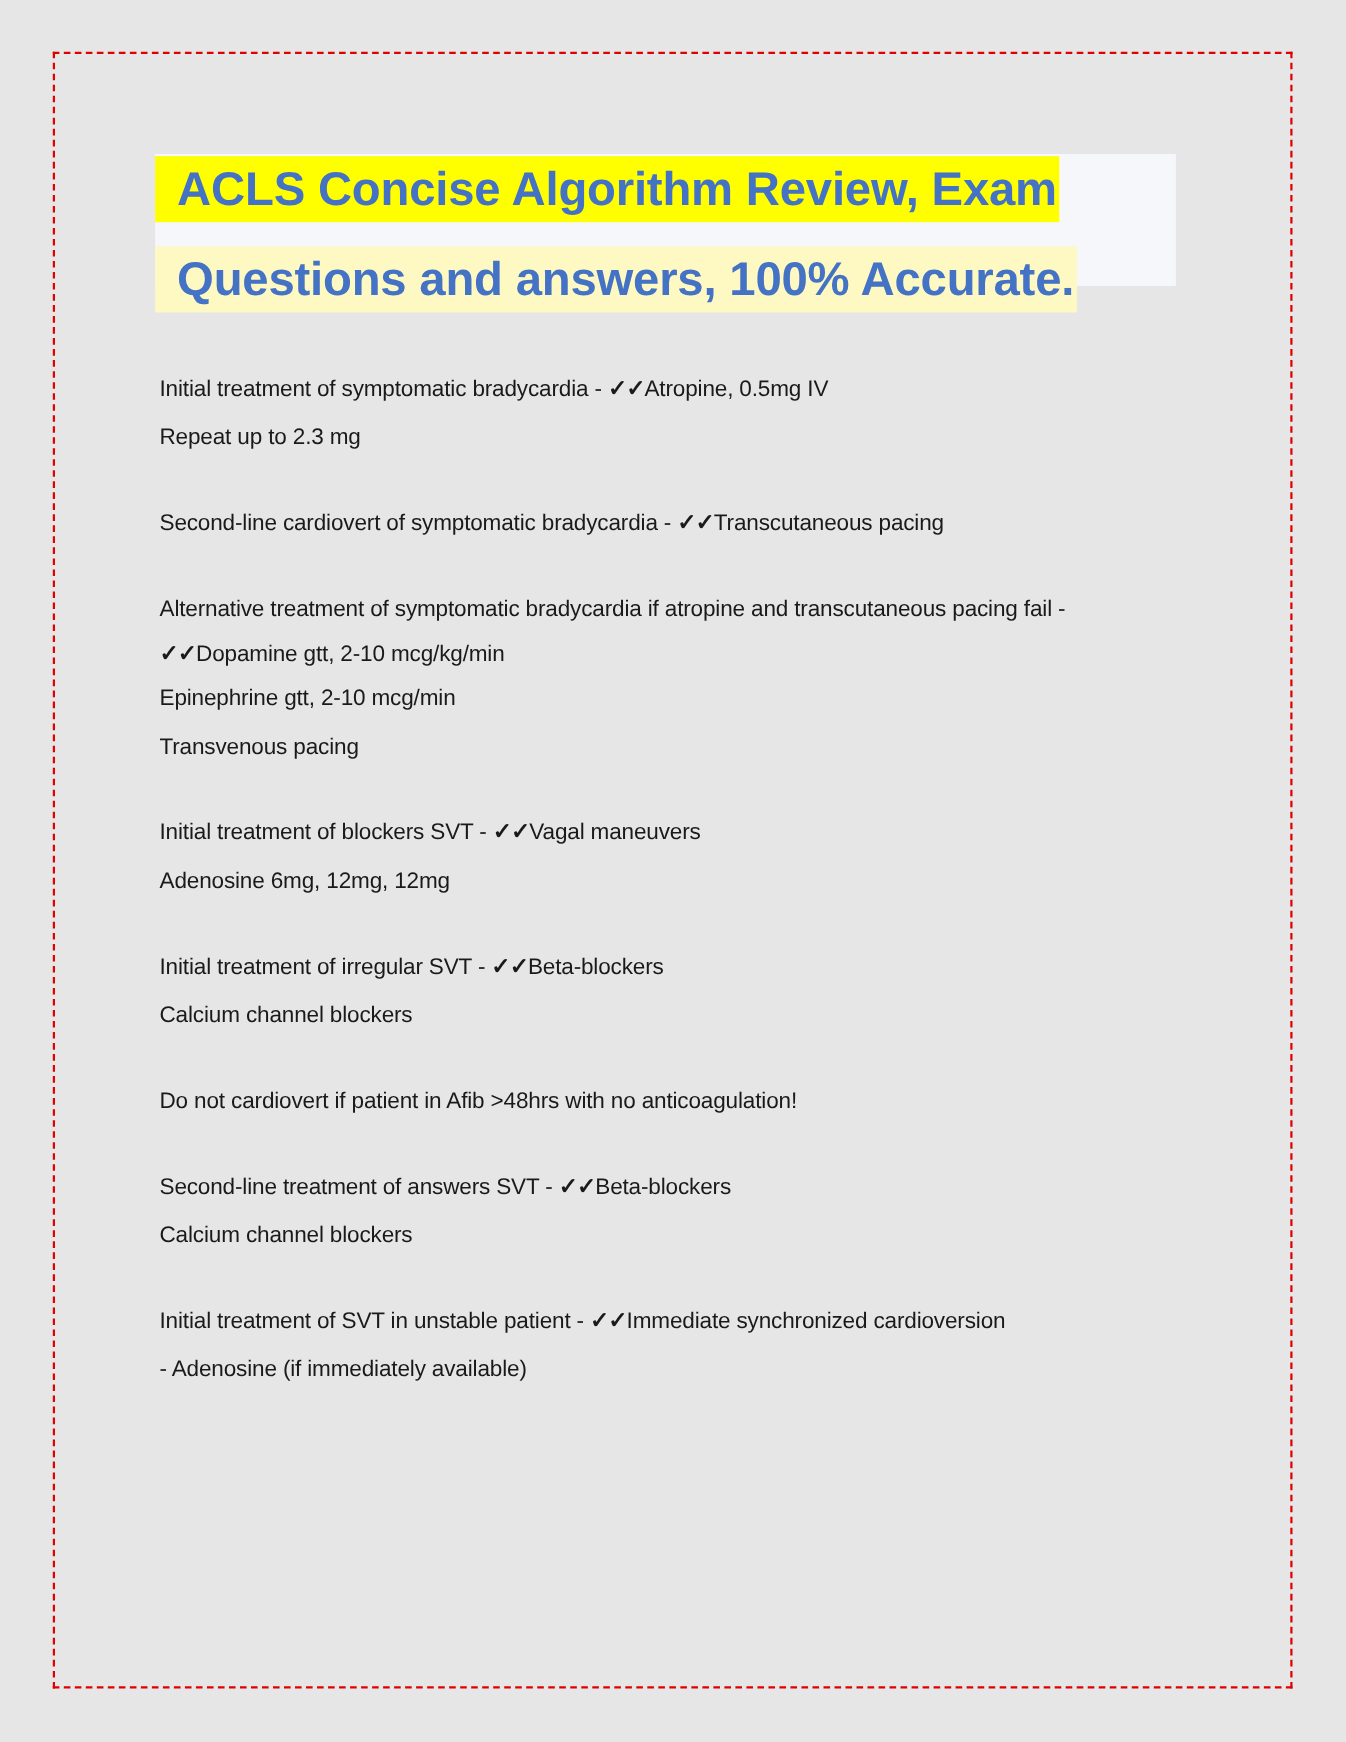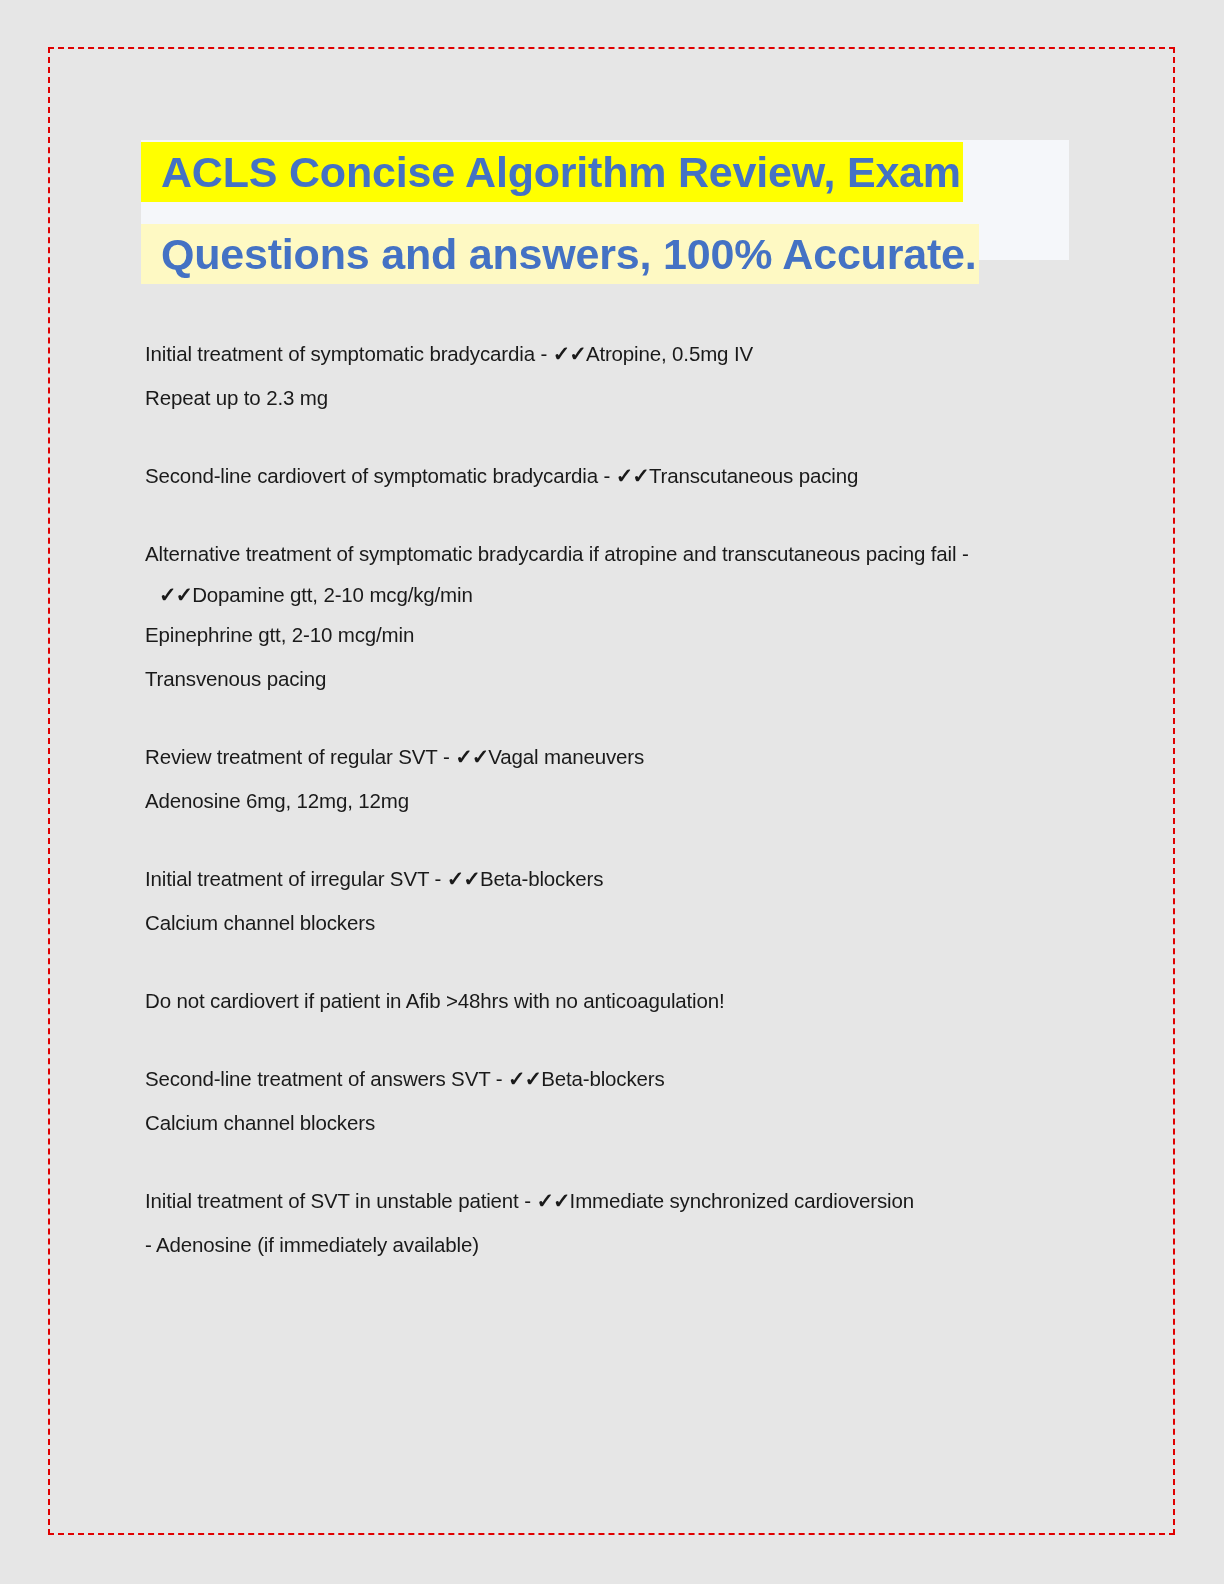--- a/index.html
+++ b/index.html
@@ -88,21 +88,20 @@
   }
   .line {
     font-size: 20.5px;
     line-height: 44px;
     color: #1a1a1a;
     white-space: nowrap;
     letter-spacing: -0.15px;
   }
   .line.wrapped {
     line-height: 37px;
-    margin-left: 14px;
   }
   .check {
     font-weight: bold;
     font-size: 21px;
     letter-spacing: -1px;
   }
 </style>
 </head>
 <body>
 
@@ -124,21 +123,21 @@
       <div class="qa-block">
         <div class="line"><span>Second-line cardiovert of symptomatic bradycardia - </span><span class="check">✓✓</span><span>Transcutaneous pacing</span></div>
       </div>
       <div class="qa-block">
         <div class="line">Alternative treatment of symptomatic bradycardia if atropine and transcutaneous pacing fail -</div>
         <div class="line wrapped"><span class="check">✓✓</span><span>Dopamine gtt, 2-10 mcg/kg/min</span></div>
         <div class="line">Epinephrine gtt, 2-10 mcg/min</div>
         <div class="line">Transvenous pacing</div>
       </div>
       <div class="qa-block">
-        <div class="line"><span>Review treatment of regular SVT - </span><span class="check">✓✓</span><span>Vagal maneuvers</span></div>
+        <div class="line"><span>Initial treatment of blockers SVT - </span><span class="check">✓✓</span><span>Vagal maneuvers</span></div>
         <div class="line">Adenosine 6mg, 12mg, 12mg</div>
       </div>
       <div class="qa-block">
         <div class="line"><span>Initial treatment of irregular SVT - </span><span class="check">✓✓</span><span>Beta-blockers</span></div>
         <div class="line">Calcium channel blockers</div>
       </div>
       <div class="qa-block">
         <div class="line">Do not cardiovert if patient in Afib &gt;48hrs with no anticoagulation!</div>
       </div>
       <div class="qa-block">

